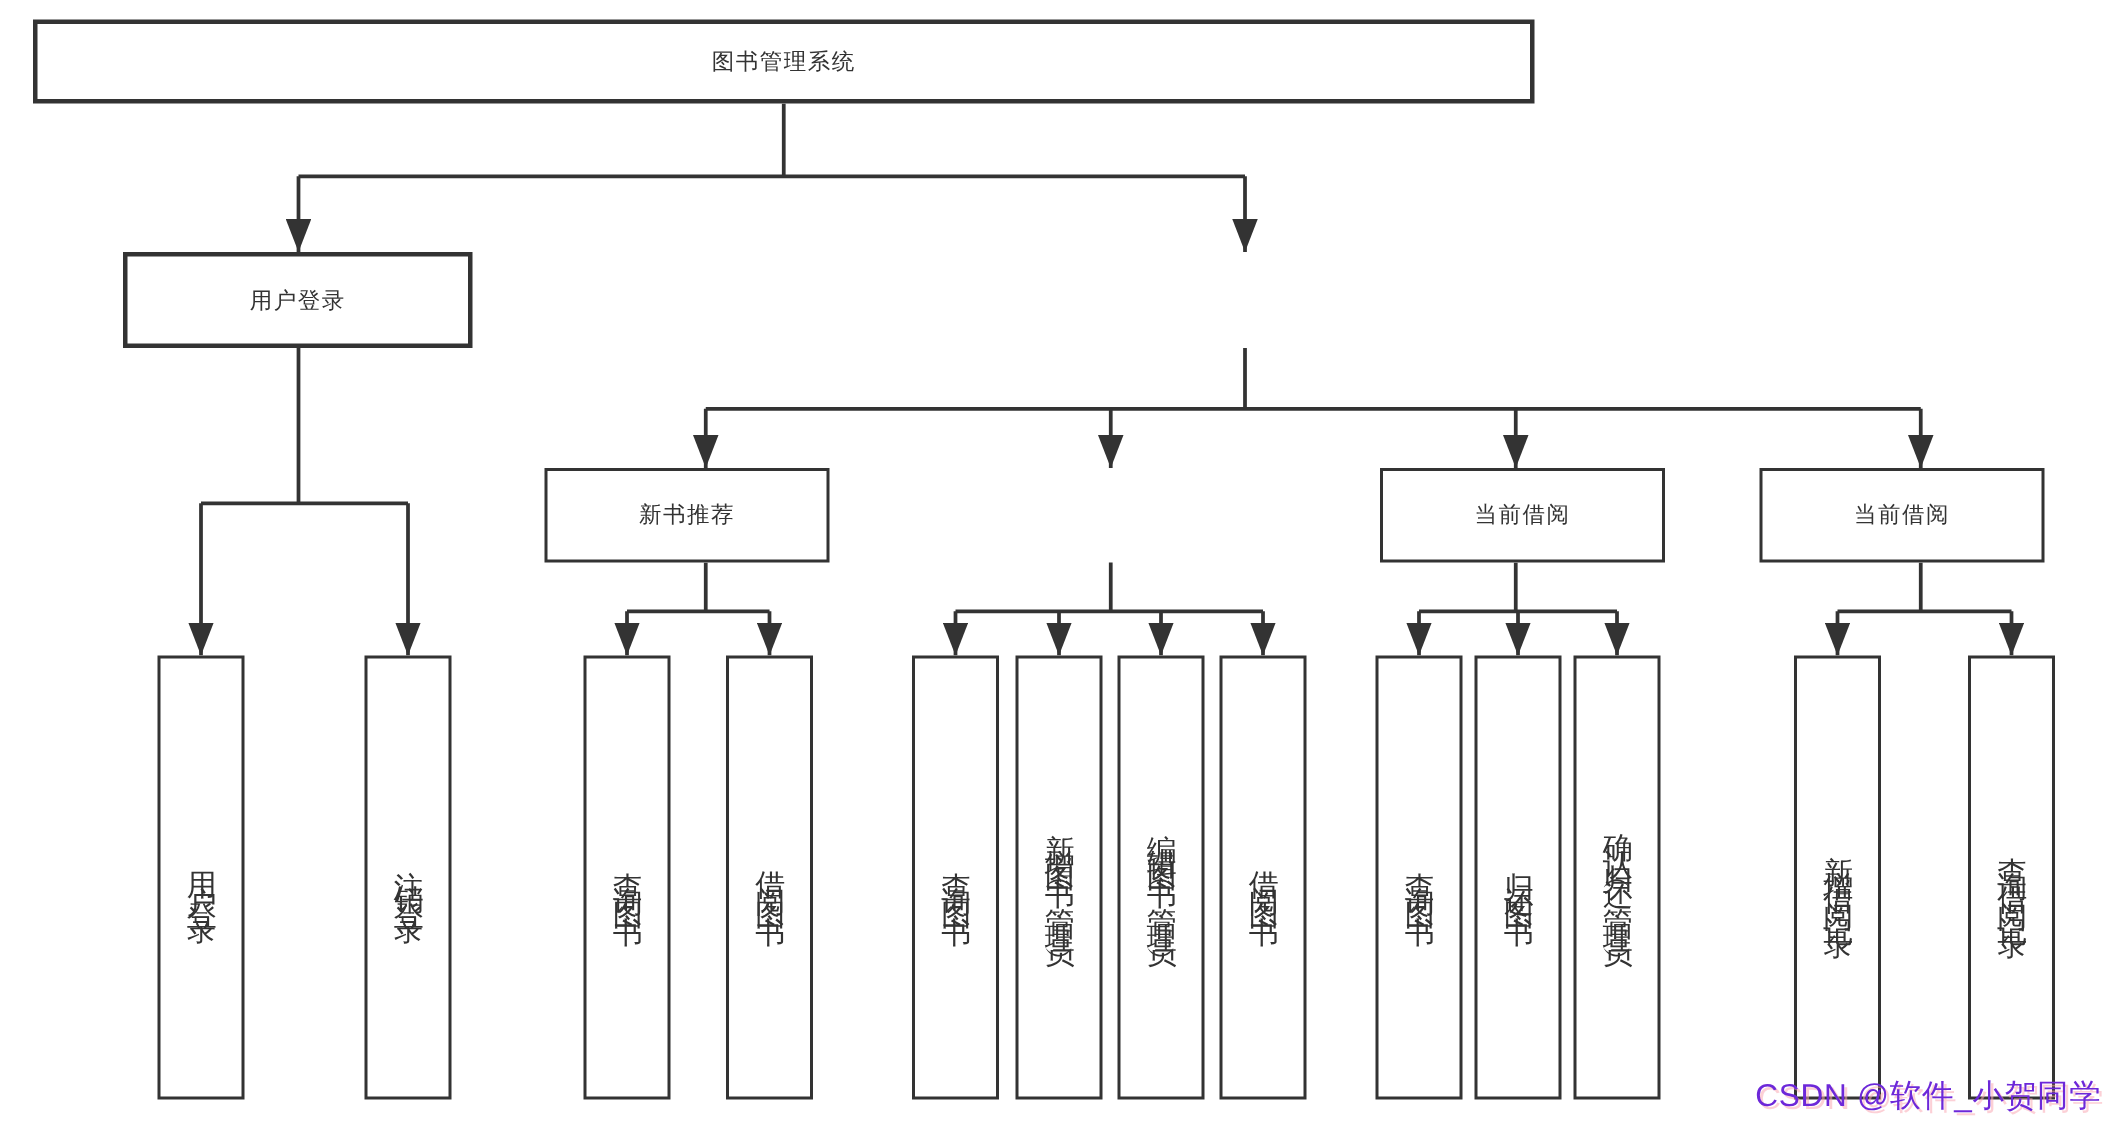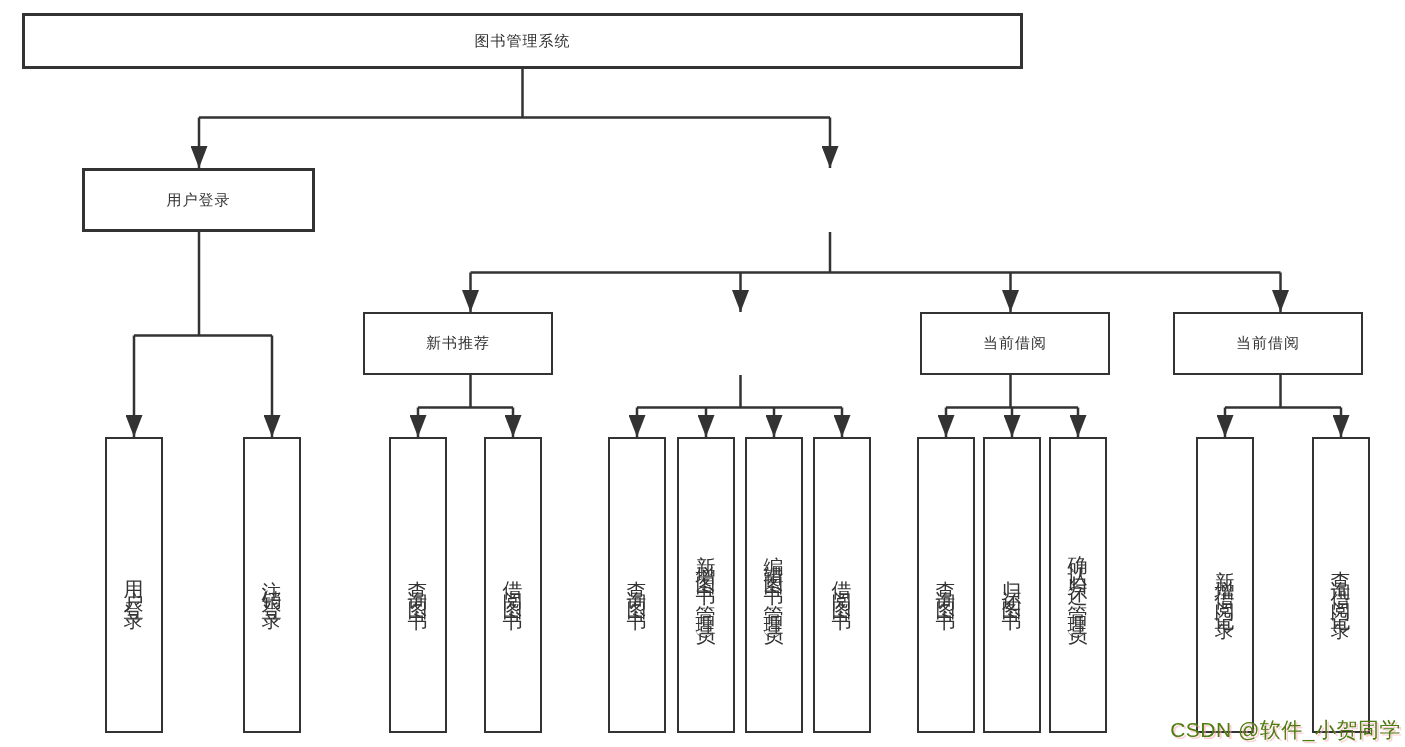--- a/index.html
+++ b/index.html
@@ -55,21 +55,21 @@
     letter-spacing: 10px;
     line-height: 1;
     color: #333333;
   }
   .watermark {
     position: absolute;
     top: 716px;
     right: 4px;
     z-index: 3;
     font-size: 21px;
-    color: #4d7c0f;
+    color: #6d28d9;
     letter-spacing: 0.5px;
     white-space: nowrap;
     text-shadow: 2px 2px 0 rgba(250, 170, 180, 0.55);
   }
 </style>
 </head>
 <body>
 
 <div class="canvas">
 

